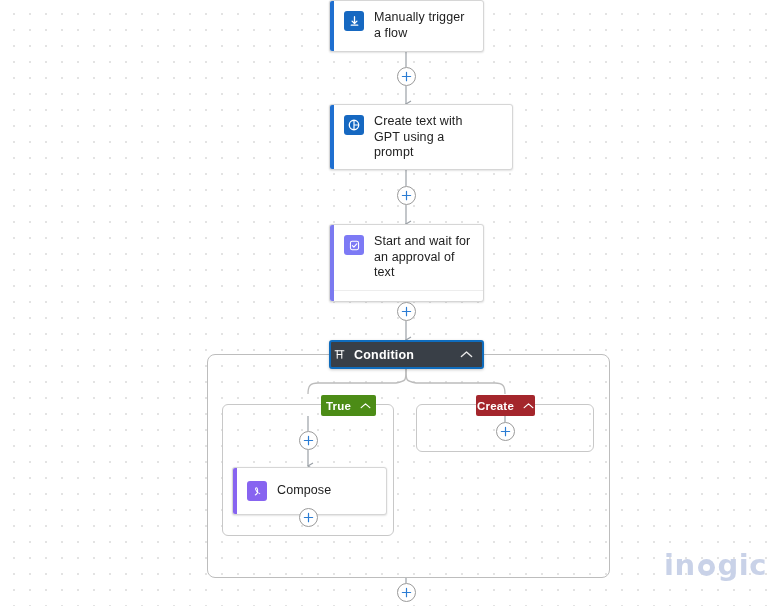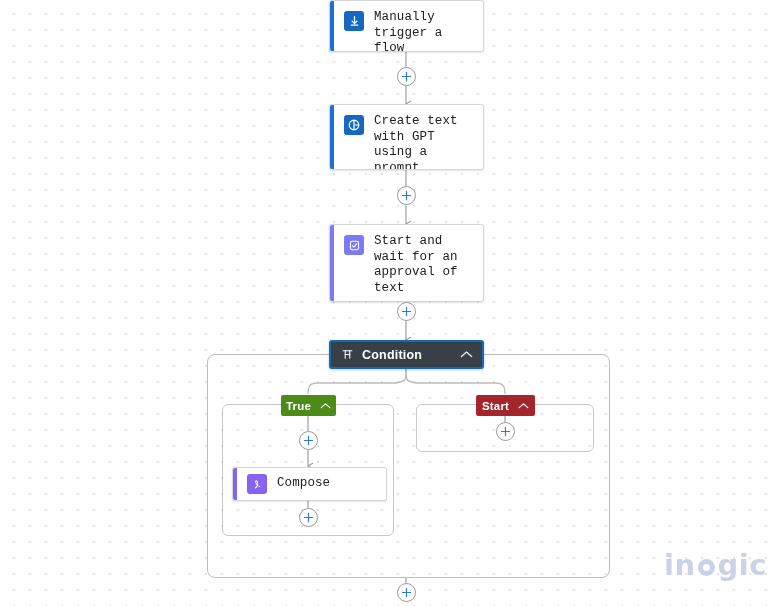--- a/index.html
+++ b/index.html
@@ -48,21 +48,20 @@
   .node .accent {
     position: absolute;
     left: 0; top: 0; bottom: 0;
     width: 4px;
   }
   .node-head {
     display: flex;
     align-items: flex-start;
     padding: 9px 10px 9px 14px;
     flex: 1 1 auto;
-    font-family: Liberation Mono, monospace;
   }
   .node-icon {
     width: 20px;
     height: 20px;
     border-radius: 3px;
     flex: 0 0 auto;
     margin-right: 10px;
     margin-top: 1px;
     display: flex;
     align-items: center;
@@ -88,21 +87,21 @@
 
   
   .cond-node {
     position: absolute;
     box-sizing: border-box;
     background: #393f47;
     border: 2px solid #0f6cbd;
     border-radius: 3px;
     display: flex;
     align-items: center;
-    padding: 0 9px 0 10px;
+    padding: 0 9px 0 2px;
     box-shadow: 0 1px 3px rgba(0,0,0,.22);
   }
   .cond-title {
     font-size: 12.5px;
     font-weight: bold;
     color: #ffffff;
     margin-left: 8px;
     flex: 1 1 auto;
     letter-spacing: .2px;
   }
@@ -132,21 +131,21 @@
     align-items: center;
     justify-content: center;
     gap: 9px;
     padding: 0 10px;
     border-radius: 2px;
     font-size: 11.5px;
     font-weight: bold;
     color: #ffffff;
     letter-spacing: .2px;
   }
-  .branch-pill.true  { background: #4c8c16; }
+  .branch-pill.true  { background: #4c8c16; margin-left: 40px; }
   .branch-pill.false { background: #a4262c; }
 
   
   .plus {
     position: absolute;
     width: 19px;
     height: 19px;
     border-radius: 50%;
     background: #ffffff;
     border: 1px solid #9a9a9a;
@@ -235,21 +234,21 @@
       <span class="node-icon" style="background:#1668c1;">
         <svg width="13" height="13" viewBox="0 0 16 16" aria-hidden="true">
           <path d="M8 2 L8 10 M5 7.5 L8 10.5 L11 7.5" fill="none" stroke="#ffffff" stroke-width="1.6" stroke-linecap="round" stroke-linejoin="round"></path>
           <path d="M4 12.5 L12 12.5" stroke="#ffffff" stroke-width="1.6" stroke-linecap="round"></path>
         </svg>
       </span>
       <span class="node-title">Manually trigger a flow</span>
     </div>
   </div>
 
-  <div class="node" style="left:329px; top:104px; width:155px; height:66px;">
+  <div class="node" style="left:329px; top:104px; width:184px; height:66px;">
     <span class="accent" style="background:#1f6fd0;"></span>
     <div class="node-head">
       <span class="node-icon" style="background:#1668c1;">
         <svg width="14" height="14" viewBox="0 0 16 16" aria-hidden="true">
           <circle cx="8" cy="8" r="5.4" fill="none" stroke="#ffffff" stroke-width="1.5"></circle>
           <path d="M8 2.6 L8 13.4" stroke="#ffffff" stroke-width="1.4"></path>
           <path d="M8 8 L13.4 8" stroke="#ffffff" stroke-width="1.4"></path>
         </svg>
       </span>
       <span class="node-title">Create text with GPT using a prompt</span>
@@ -300,29 +299,29 @@
   <div class="branch-pill true" style="left:281px; top:395px; width:55px;">
     <span>True</span>
     <span style="display:flex;">
       <svg width="11" height="8" viewBox="0 0 14 9" aria-hidden="true">
         <path d="M1.5 6.6 L7 1.8 L12.5 6.6" fill="none" stroke="#ffffff" stroke-width="1.6" stroke-linecap="round" stroke-linejoin="round"></path>
       </svg>
     </span>
   </div>
 
   <div class="branch-pill false" style="left:476px; top:395px; width:59px;">
-    <span>Start</span>
+    <span>Create</span>
     <span style="display:flex;">
       <svg width="11" height="8" viewBox="0 0 14 9" aria-hidden="true">
         <path d="M1.5 6.6 L7 1.8 L12.5 6.6" fill="none" stroke="#ffffff" stroke-width="1.6" stroke-linecap="round" stroke-linejoin="round"></path>
       </svg>
     </span>
   </div>
 
-  <div class="node" style="left:232px; top:467px; width:155px; height:34px;">
+  <div class="node" style="left:232px; top:467px; width:155px; height:48px;">
     <span class="accent" style="background:#8764f0;"></span>
     <div class="node-head" style="align-items:center; padding-top:0; padding-bottom:0;">
       <span class="node-icon" style="background:#8764f0; margin-top:0;">
         <svg width="13" height="13" viewBox="0 0 16 16" aria-hidden="true">
           <path d="M5.2 12.2 C7.4 11.4 8.2 9.4 8.2 7 C8.2 4.9 7.6 3.4 6.6 3.4
                    C5.8 3.4 5.4 4.4 5.8 5.8 C6.4 8 8.4 9.8 10.8 10.6" fill="none" stroke="#ffffff" stroke-width="1.25" stroke-linecap="round" stroke-linejoin="round"></path>
         </svg>
       </span>
       <span class="node-title">Compose</span>
     </div>

